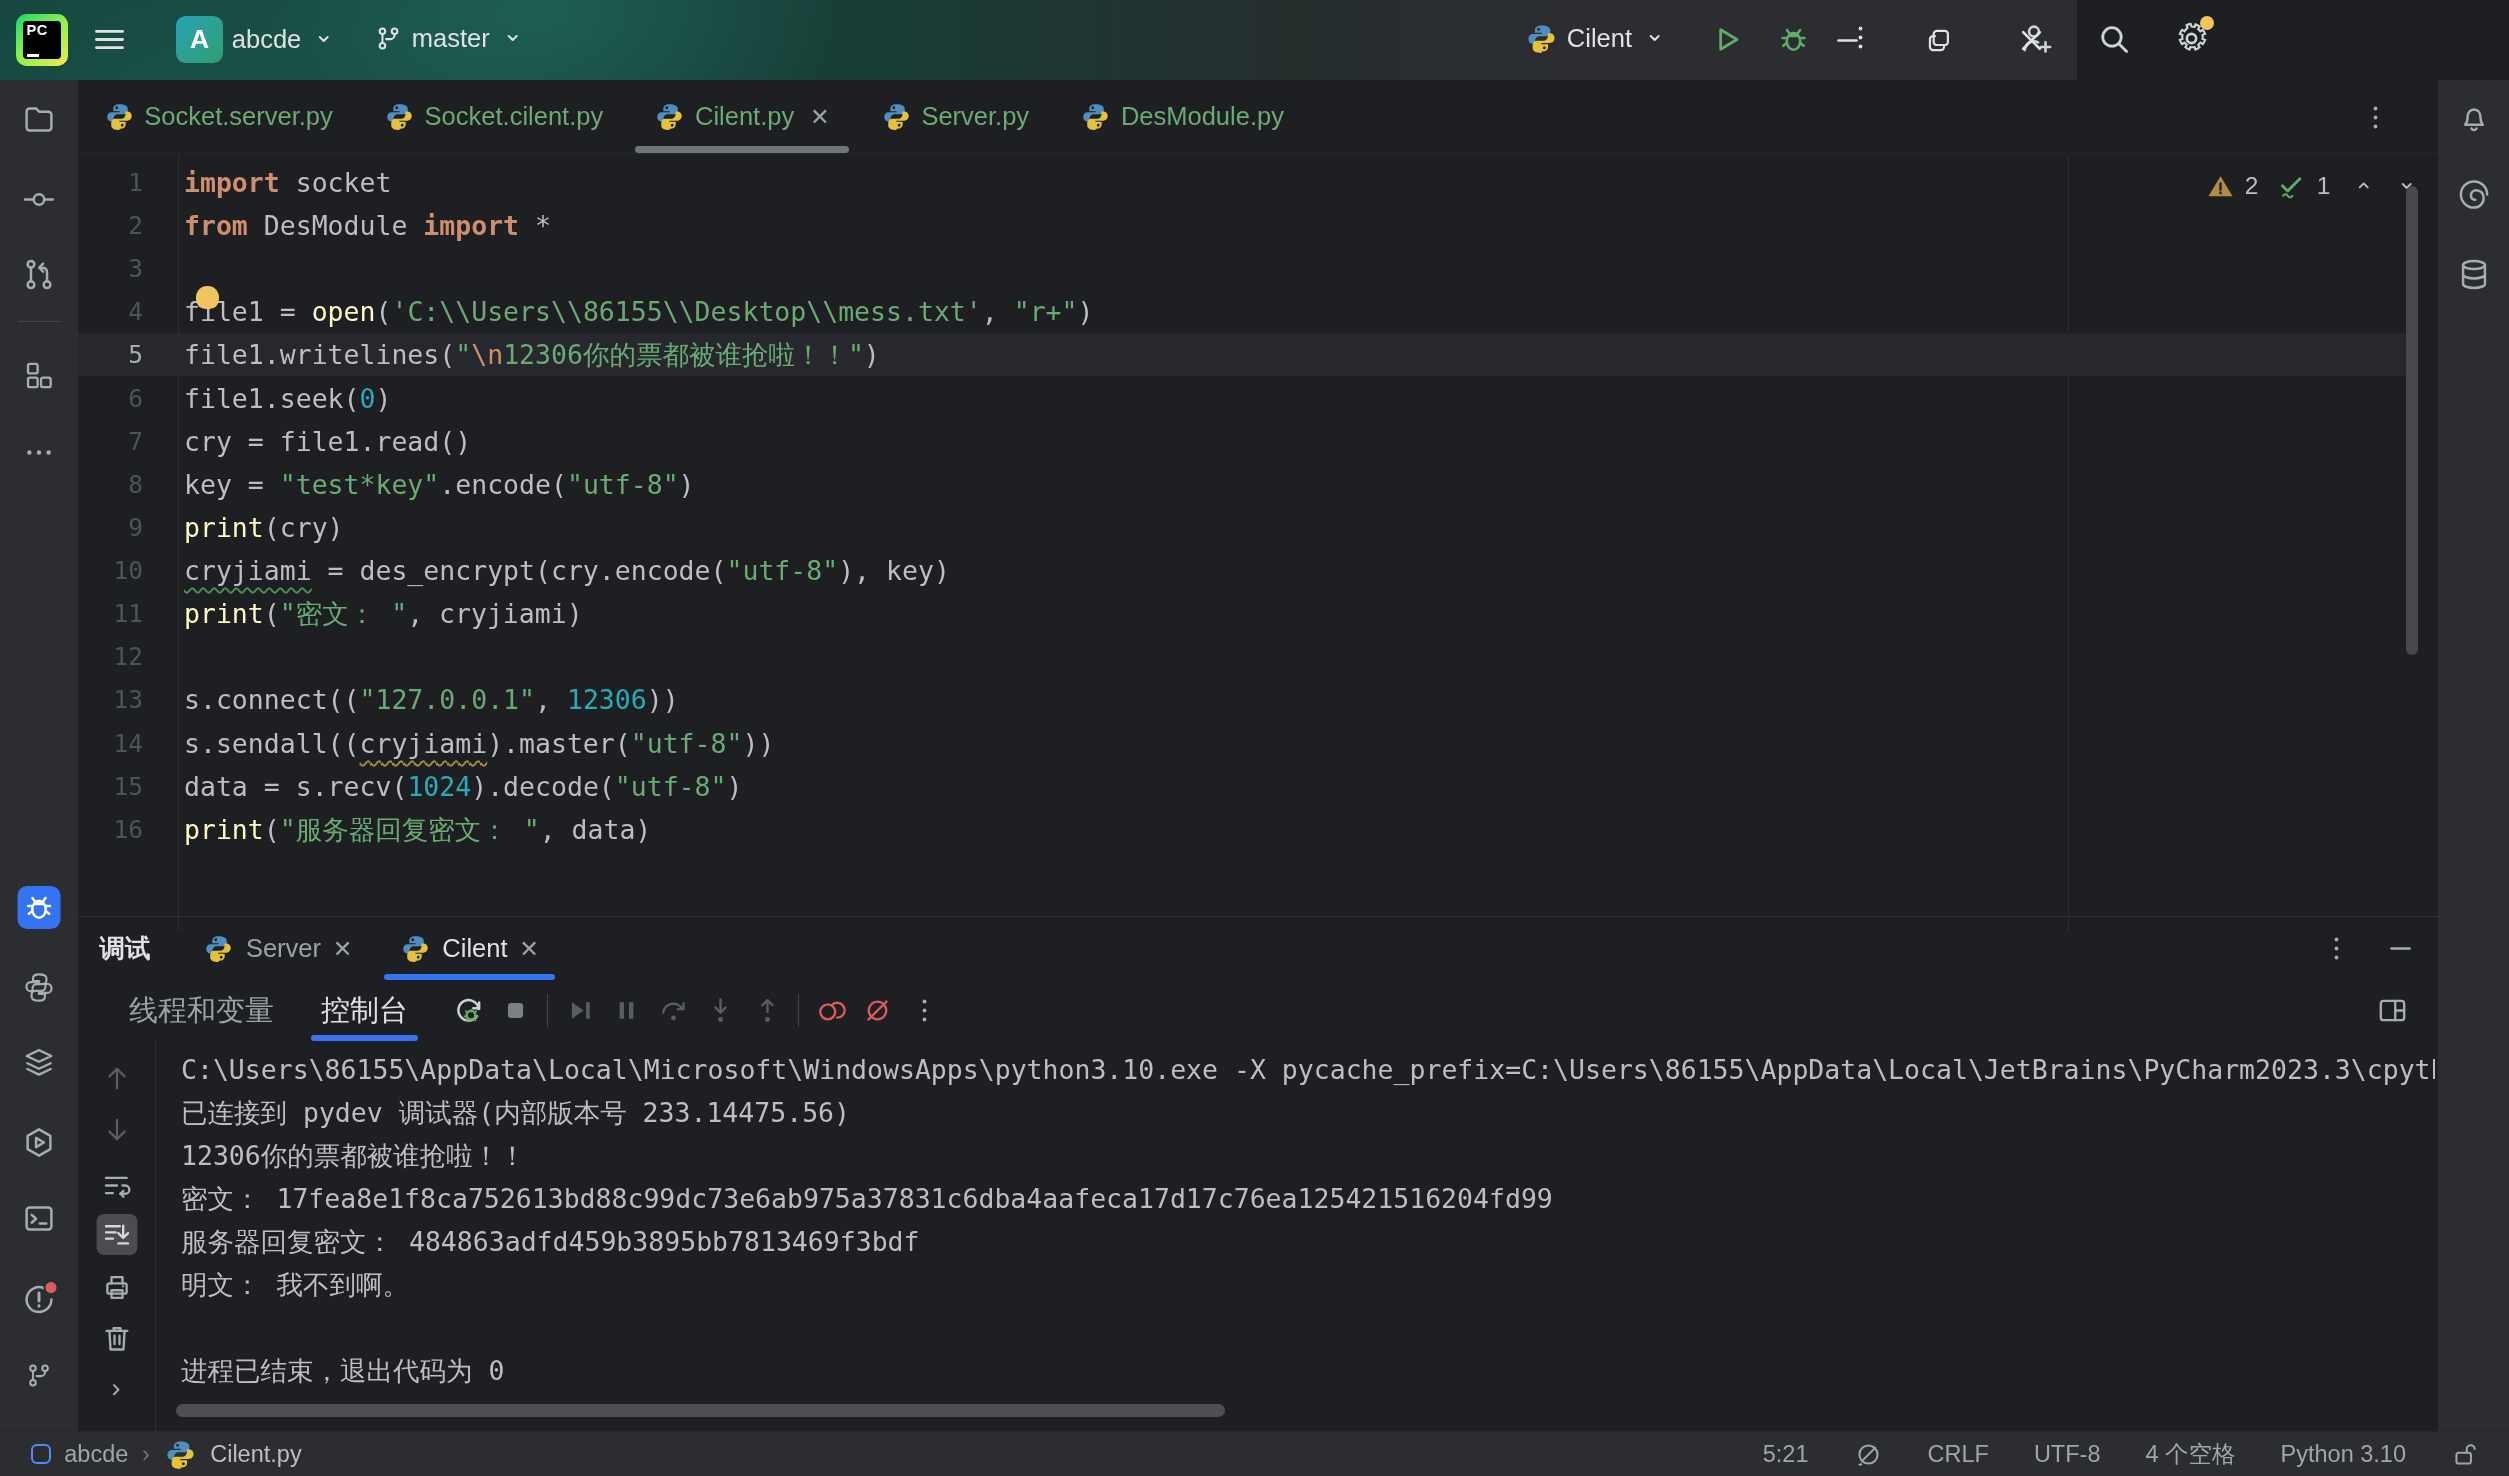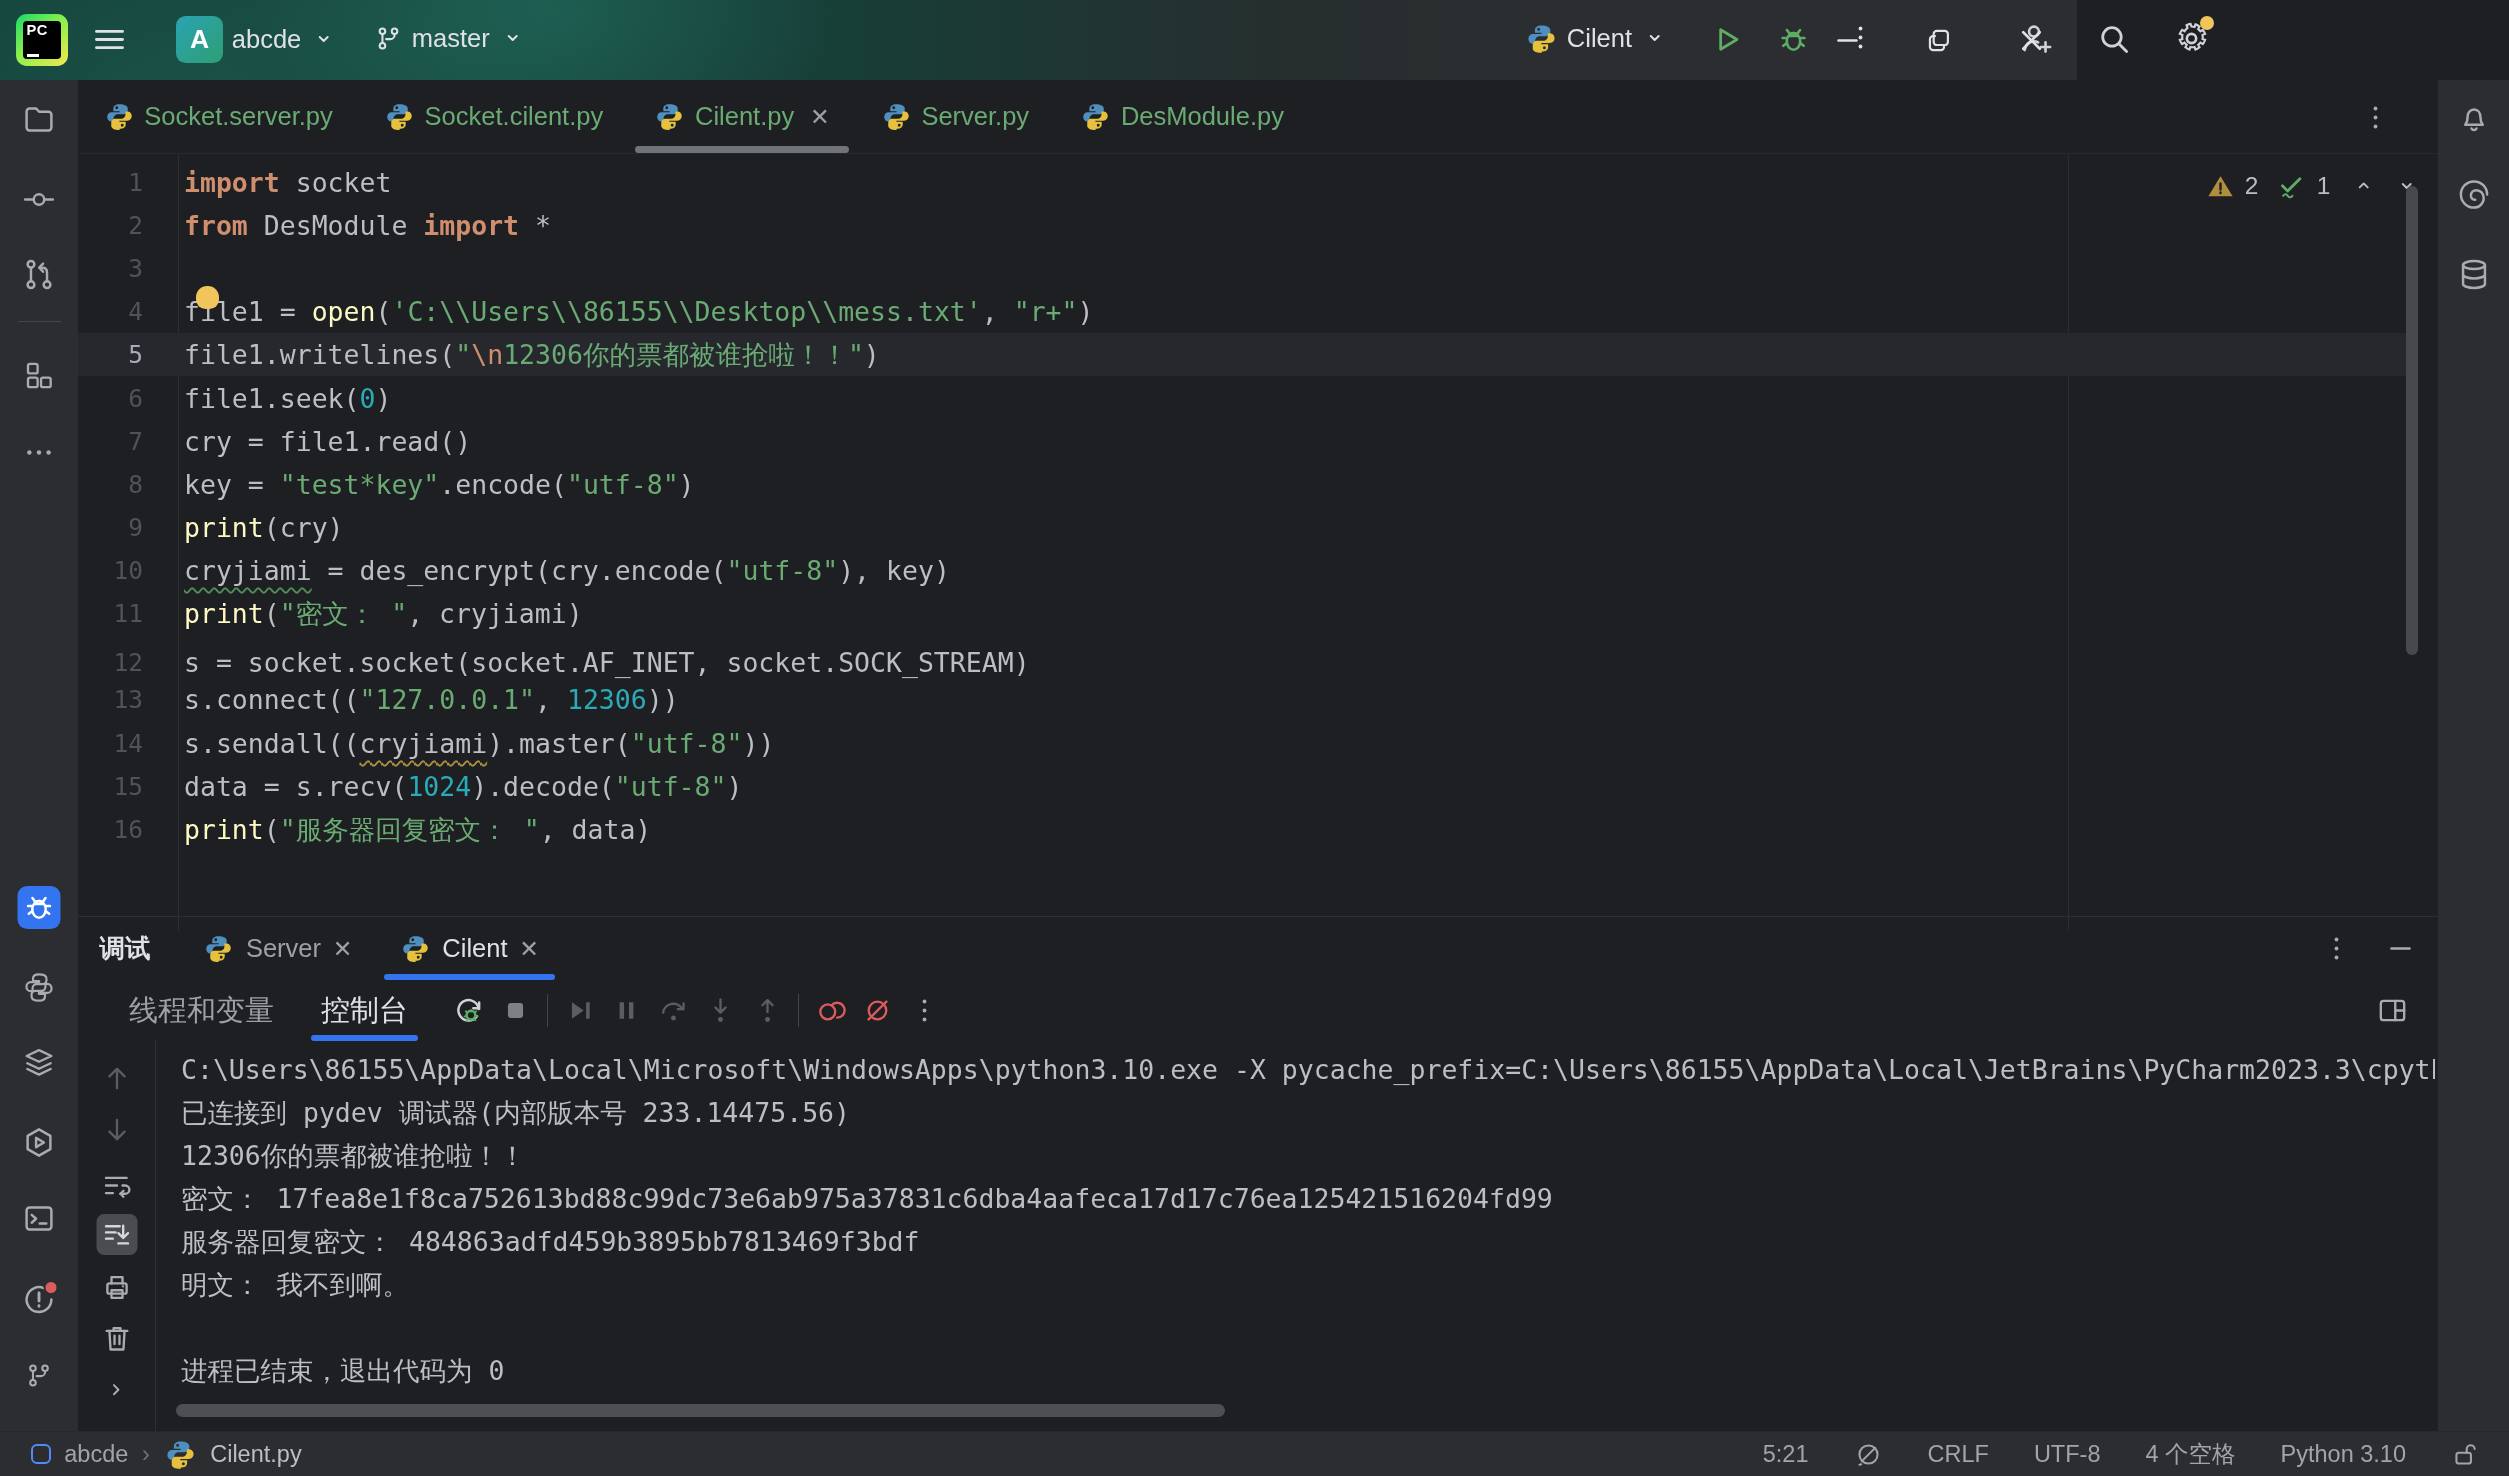--- a/index.html
+++ b/index.html
@@ -395,21 +395,21 @@
           <div class="code-line mono" style="top: 49px;"><span class="ln">2</span><span class="code"><span class="tk-k">from</span><span class="tk-d"> DesModule </span><span class="tk-k">import</span><span class="tk-d"> *</span></span></div>
           <div class="code-line mono" style="top: 92px;"><span class="ln">3</span><span class="code"></span></div>
           <div class="code-line mono" style="top: 135px;"><span class="ln">4</span><span class="code"><span class="tk-d">file1 = </span><span class="tk-b">open</span><span class="tk-d">(</span><span class="tk-s">'C:\\Users\\86155\\Desktop\\mess.txt'</span><span class="tk-d">, </span><span class="tk-s">"r+"</span><span class="tk-d">)</span></span></div>
           <div class="code-line mono cur" style="top: 178px;"><span class="ln">5</span><span class="code"><span class="tk-d">file1.writelines(</span><span class="tk-s">"</span><span class="tk-e">\n</span><span class="tk-s">12306你的票都被谁抢啦！！"</span><span class="tk-d">)</span></span></div>
           <div class="code-line mono" style="top: 222px;"><span class="ln">6</span><span class="code"><span class="tk-d">file1.seek(</span><span class="tk-n">0</span><span class="tk-d">)</span></span></div>
           <div class="code-line mono" style="top: 265px;"><span class="ln">7</span><span class="code"><span class="tk-d">cry = file1.read()</span></span></div>
           <div class="code-line mono" style="top: 308px;"><span class="ln">8</span><span class="code"><span class="tk-d">key = </span><span class="tk-s">"test*key"</span><span class="tk-d">.encode(</span><span class="tk-s">"utf-8"</span><span class="tk-d">)</span></span></div>
           <div class="code-line mono" style="top: 351px;"><span class="ln">9</span><span class="code"><span class="tk-b">print</span><span class="tk-d">(cry)</span></span></div>
           <div class="code-line mono" style="top: 394px;"><span class="ln">10</span><span class="code"><span class="tk-tu">cryjiami</span><span class="tk-d"> = des_encrypt(cry.encode(</span><span class="tk-s">"utf-8"</span><span class="tk-d">), key)</span></span></div>
           <div class="code-line mono" style="top: 437px;"><span class="ln">11</span><span class="code"><span class="tk-b">print</span><span class="tk-d">(</span><span class="tk-s">"密文： "</span><span class="tk-d">, cryjiami)</span></span></div>
-          <div class="code-line mono" style="top: 480px; margin-top: 6px;"><span class="ln">12</span><span class="code"><span class="tk-d">s = socket.socket(socket.AF_INET, socket.SOCK_STREAM)</span></span></div>
+          <div class="code-line mono" style="top: 480px;"><span class="ln">12</span></div>
           <div class="code-line mono" style="top: 523px;"><span class="ln">13</span><span class="code"><span class="tk-d">s.connect((</span><span class="tk-s">"127.0.0.1"</span><span class="tk-d">, </span><span class="tk-n">12306</span><span class="tk-d">))</span></span></div>
           <div class="code-line mono" style="top: 567px;"><span class="ln">14</span><span class="code"><span class="tk-d">s.sendall((</span><span class="tk-wu">cryjiami</span><span class="tk-d">).master(</span><span class="tk-s">"utf-8"</span><span class="tk-d">))</span></span></div>
           <div class="code-line mono" style="top: 610px;"><span class="ln">15</span><span class="code"><span class="tk-d">data = s.recv(</span><span class="tk-n">1024</span><span class="tk-d">).decode(</span><span class="tk-s">"utf-8"</span><span class="tk-d">)</span></span></div>
           <div class="code-line mono" style="top: 653px;"><span class="ln">16</span><span class="code"><span class="tk-b">print</span><span class="tk-d">(</span><span class="tk-s">"服务器回复密文： "</span><span class="tk-d">, data)</span></span></div>
         </div>
       <div id="bulb"></div>
       <div id="insp-widget">
         <span>
             <svg width="29" height="29" viewBox="0 0 24 24">
               <path fill="#b08d3f" d="M12 3.5 22 20H2z"></path>

